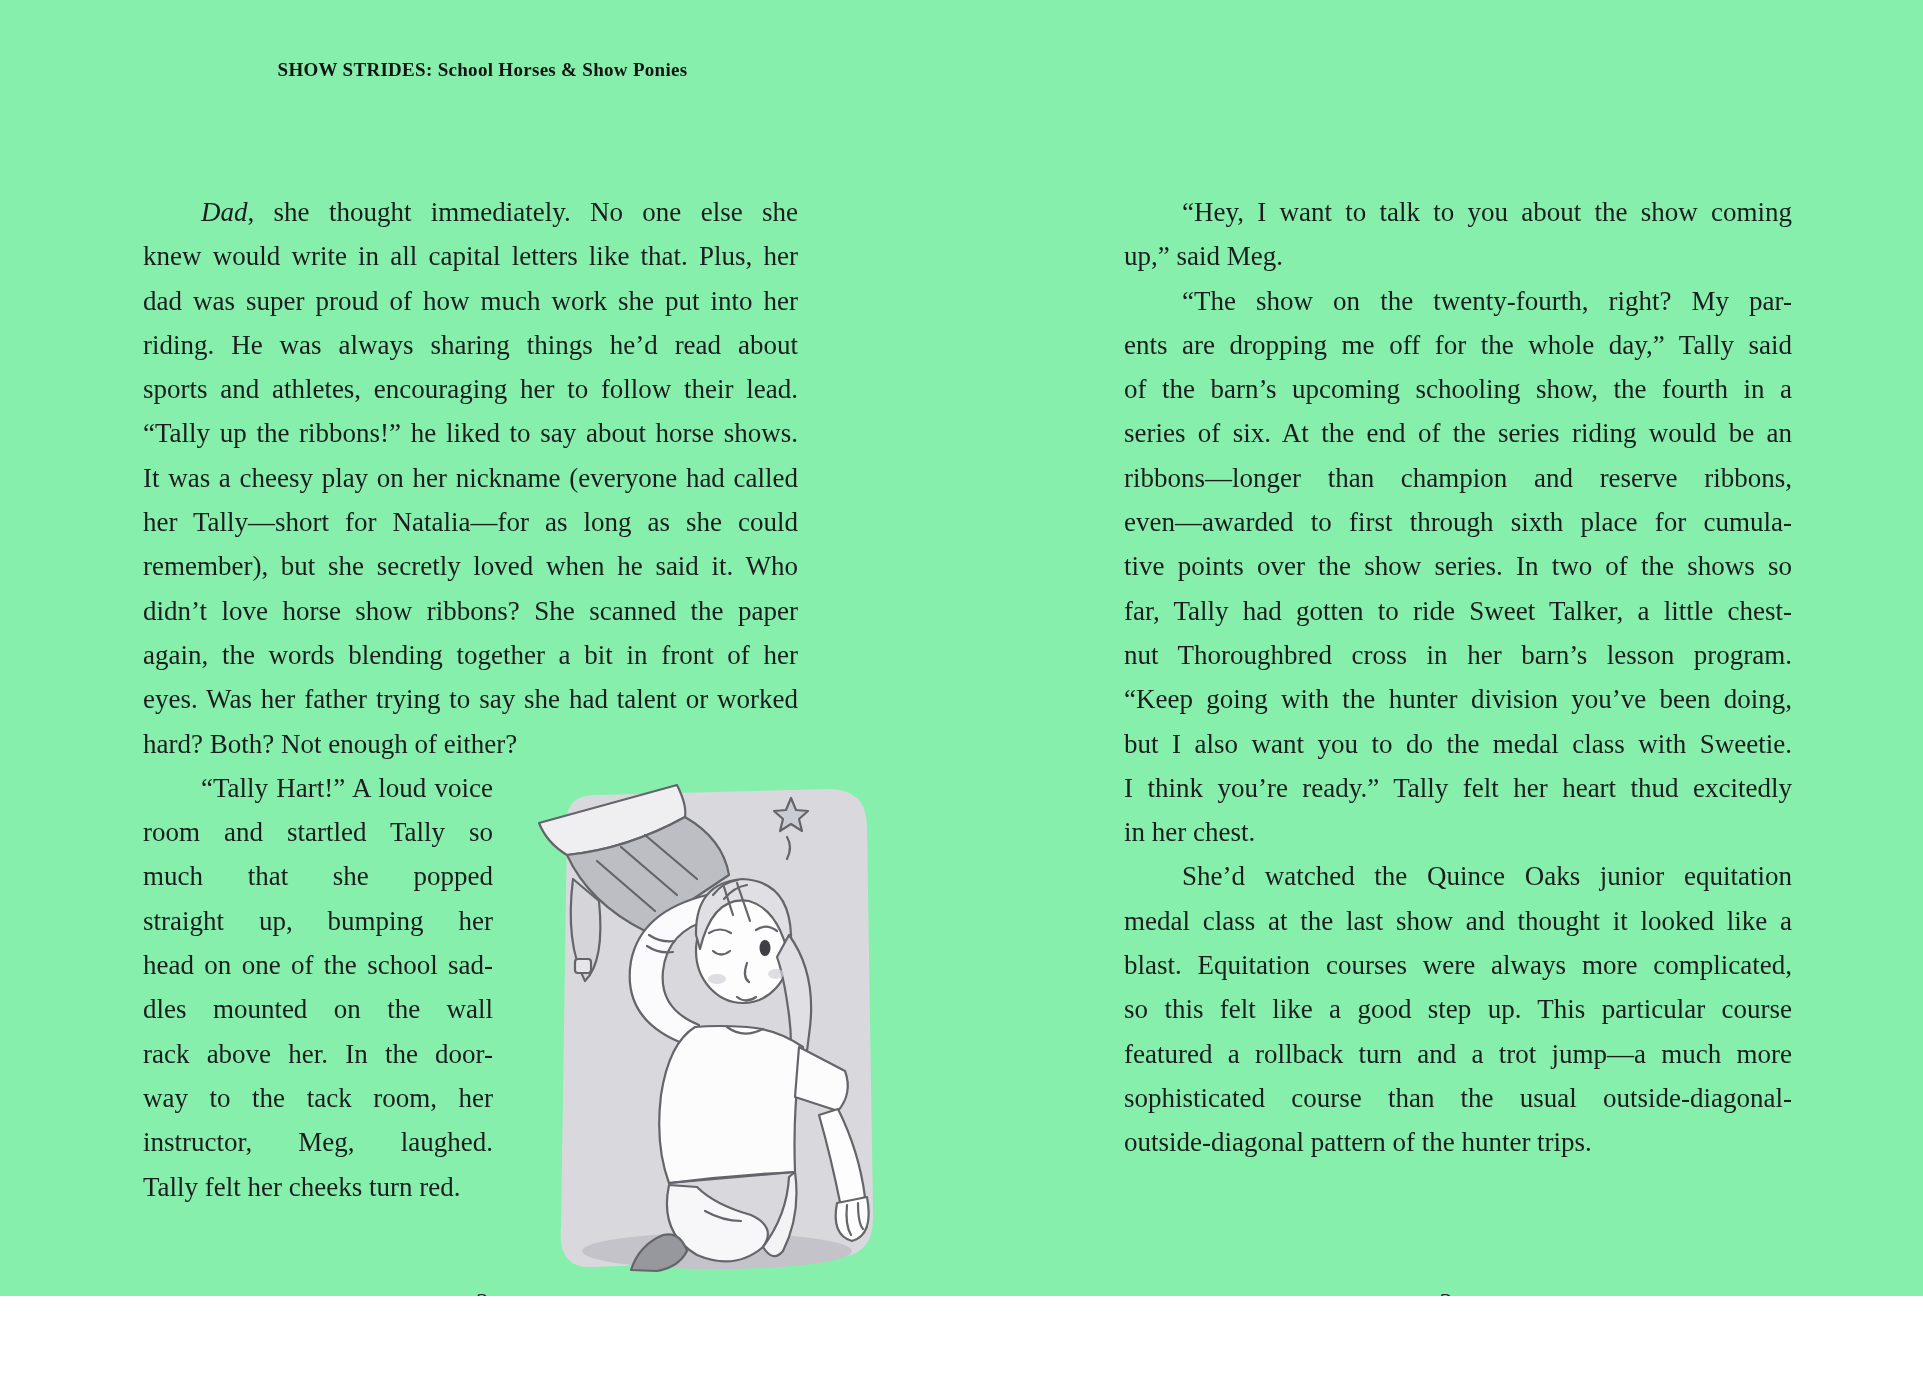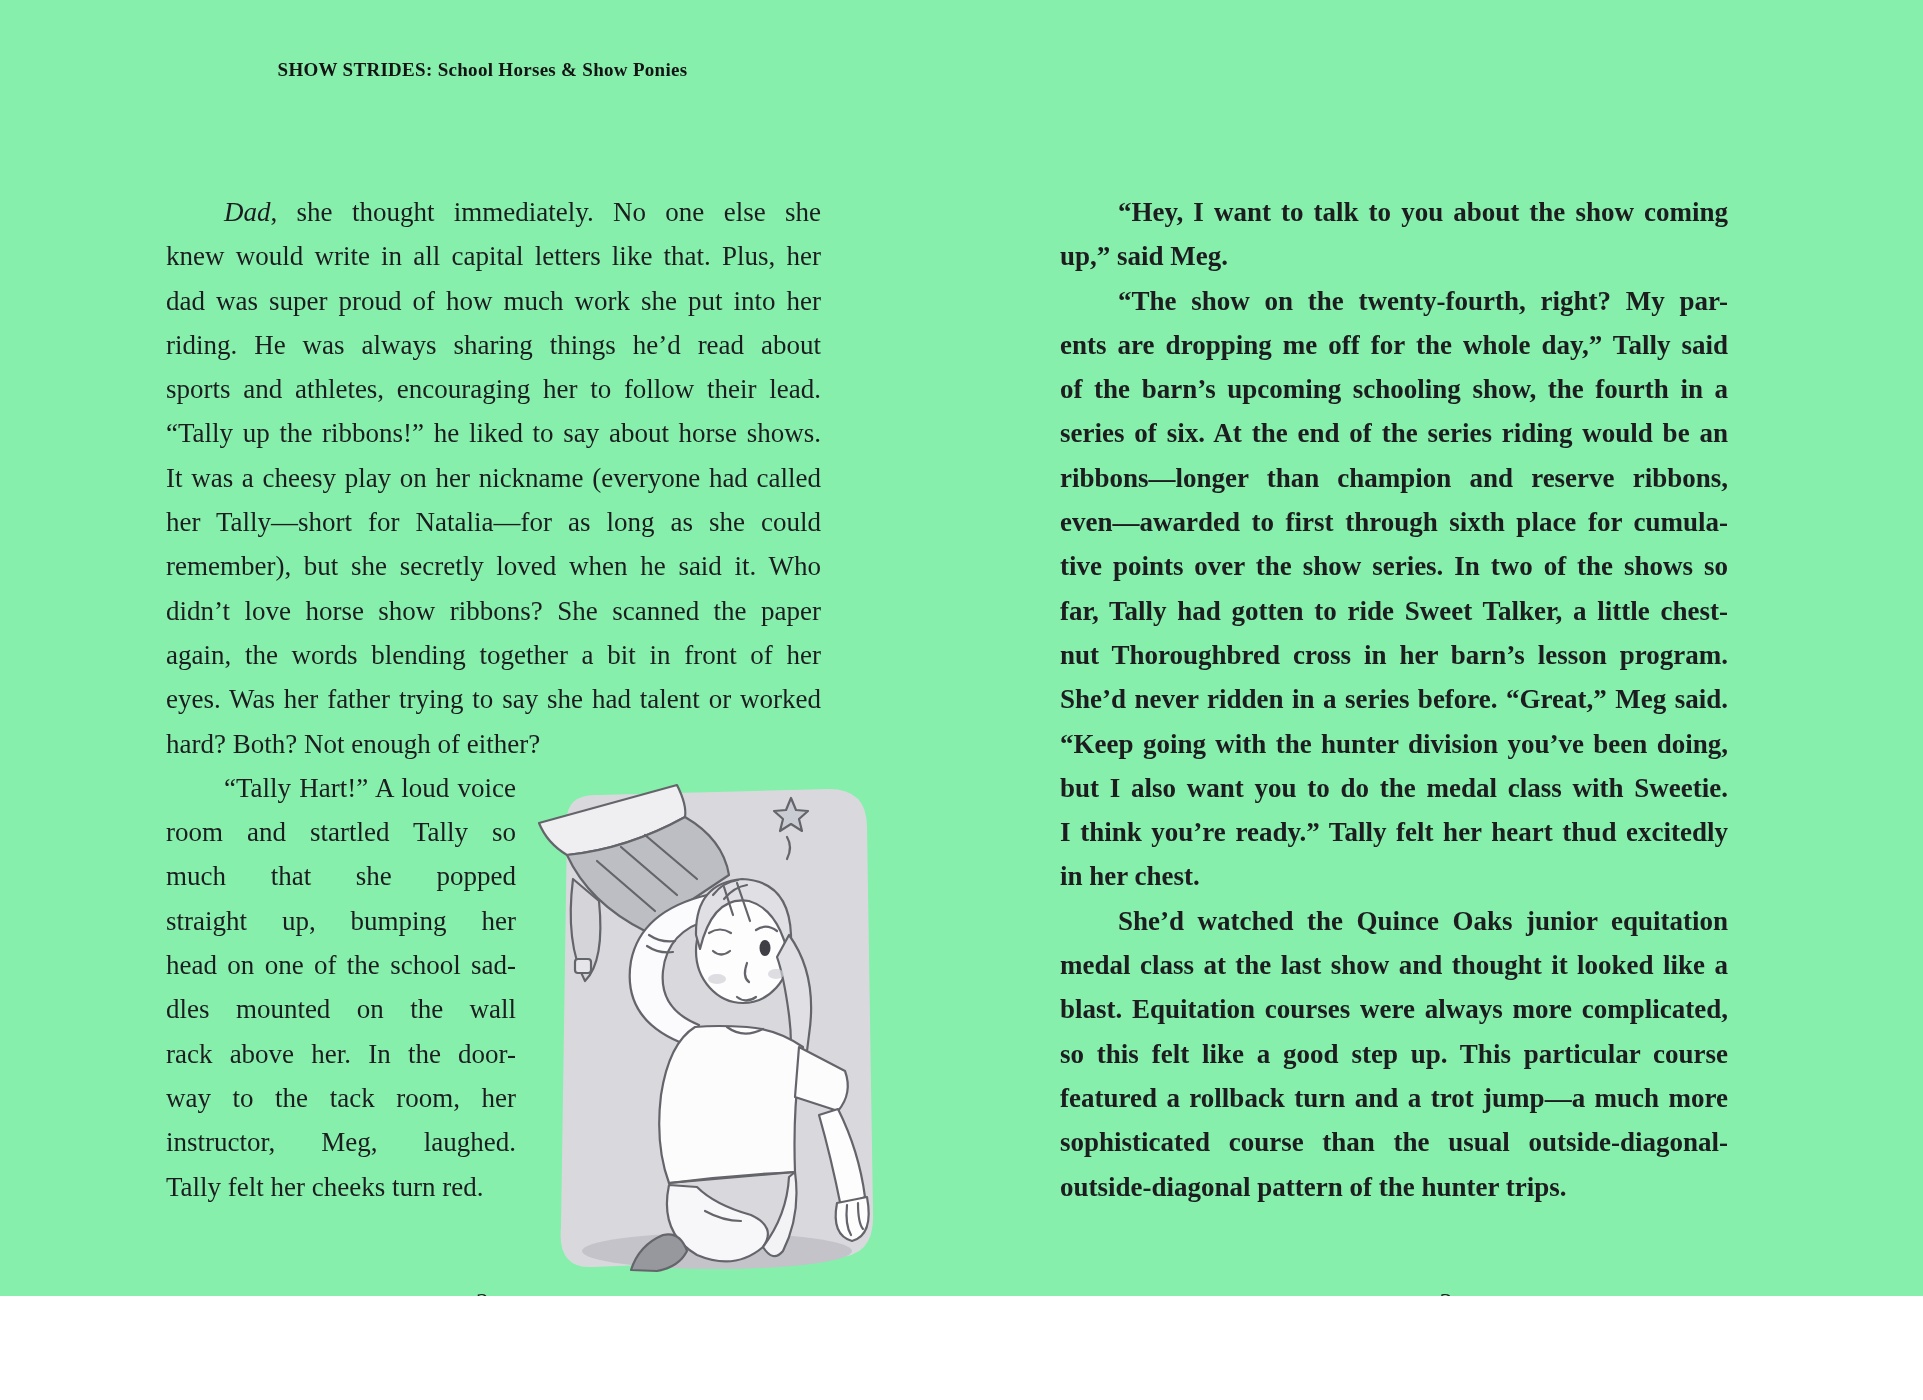--- a/index.html
+++ b/index.html
@@ -7,22 +7,22 @@
     position:relative;width:1923px;height:1296px;background:#86efac;overflow:hidden;
     font-family:"Liberation Serif", serif;color:#1d1d1f;
   }
   .running-head{
     position:absolute;top:58px;font-weight:bold;font-size:19px;line-height:24px;
     letter-spacing:0.3px;color:#141414;text-align:center;
   }
   #head-left{left:155px;width:655px;}
   #head-right{left:1112px;width:668px;}
   .text-col{position:absolute;top:190px;font-size:27px;}
-  #col-left{left:166px;width:655px;}
-  #col-right{left:1060px;width:668px;font-weight:bold;}
+  #col-left{left:143px;width:655px;}
+  #col-right{left:1124px;width:668px;}
   .line{height:44.3px;line-height:44.3px;text-align:justify;text-align-last:justify;}
   .line.end{text-align:left;text-align-last:left;}
   .line.ind{text-indent:58px;}
   .line.narrow{width:350px;}
   .pagenum{position:absolute;top:1288px;font-size:26px;color:#222;text-align:center;}
   #pn-left{left:155px;width:655px;}
   #pn-right{left:1112px;width:668px;}
   #illo{position:absolute;left:537px;top:783px;width:345px;height:490px;}
   .sk{stroke:#64646b;stroke-width:2.2;stroke-linecap:round;stroke-linejoin:round;}
   .nofill{fill:none;}
@@ -64,21 +64,20 @@
       <div class="line end">up,” said Meg.</div>
       <div class="line ind">“The show on the twenty-fourth, right? My par-</div>
       <div class="line">ents are dropping me off for the whole day,” Tally said</div>
       <div class="line">of the barn’s upcoming schooling show, the fourth in a</div>
       <div class="line">series of six. At the end of the series riding would be an</div>
       <div class="line">ribbons—longer than champion and reserve ribbons,</div>
       <div class="line">even—awarded to first through sixth place for cumula-</div>
       <div class="line">tive points over the show series. In two of the shows so</div>
       <div class="line">far, Tally had gotten to ride Sweet Talker, a little chest-</div>
       <div class="line">nut Thoroughbred cross in her barn’s lesson program.</div>
-      <div class="line">She’d never ridden in a series before. “Great,” Meg said.</div>
       <div class="line">“Keep going with the hunter division you’ve been doing,</div>
       <div class="line">but I also want you to do the medal class with Sweetie.</div>
       <div class="line">I think you’re ready.” Tally felt her heart thud excitedly</div>
       <div class="line end">in her chest.</div>
       <div class="line ind">She’d watched the Quince Oaks junior equitation</div>
       <div class="line">medal class at the last show and thought it looked like a</div>
       <div class="line">blast. Equitation courses were always more complicated,</div>
       <div class="line">so this felt like a good step up. This particular course</div>
       <div class="line">featured a rollback turn and a trot jump—a much more</div>
       <div class="line">sophisticated course than the usual outside-diagonal-</div>

